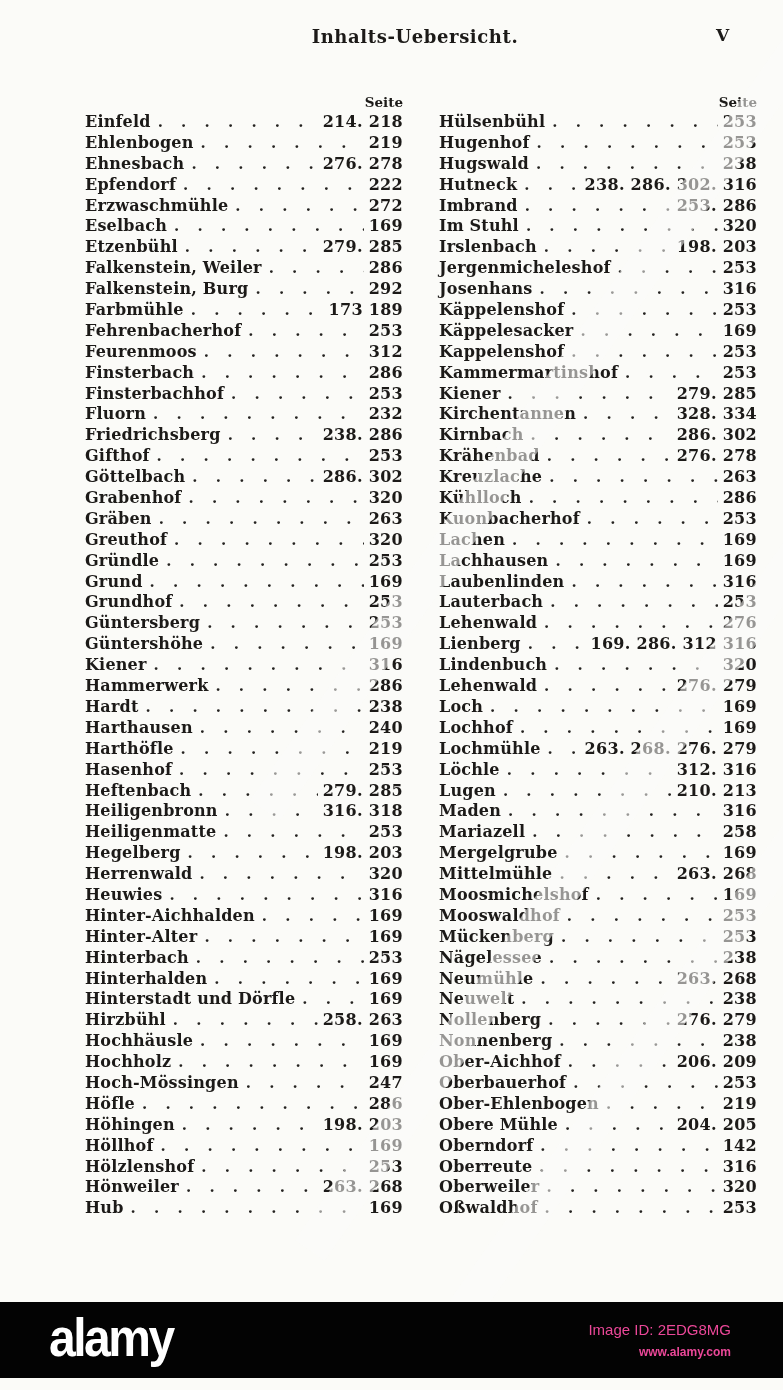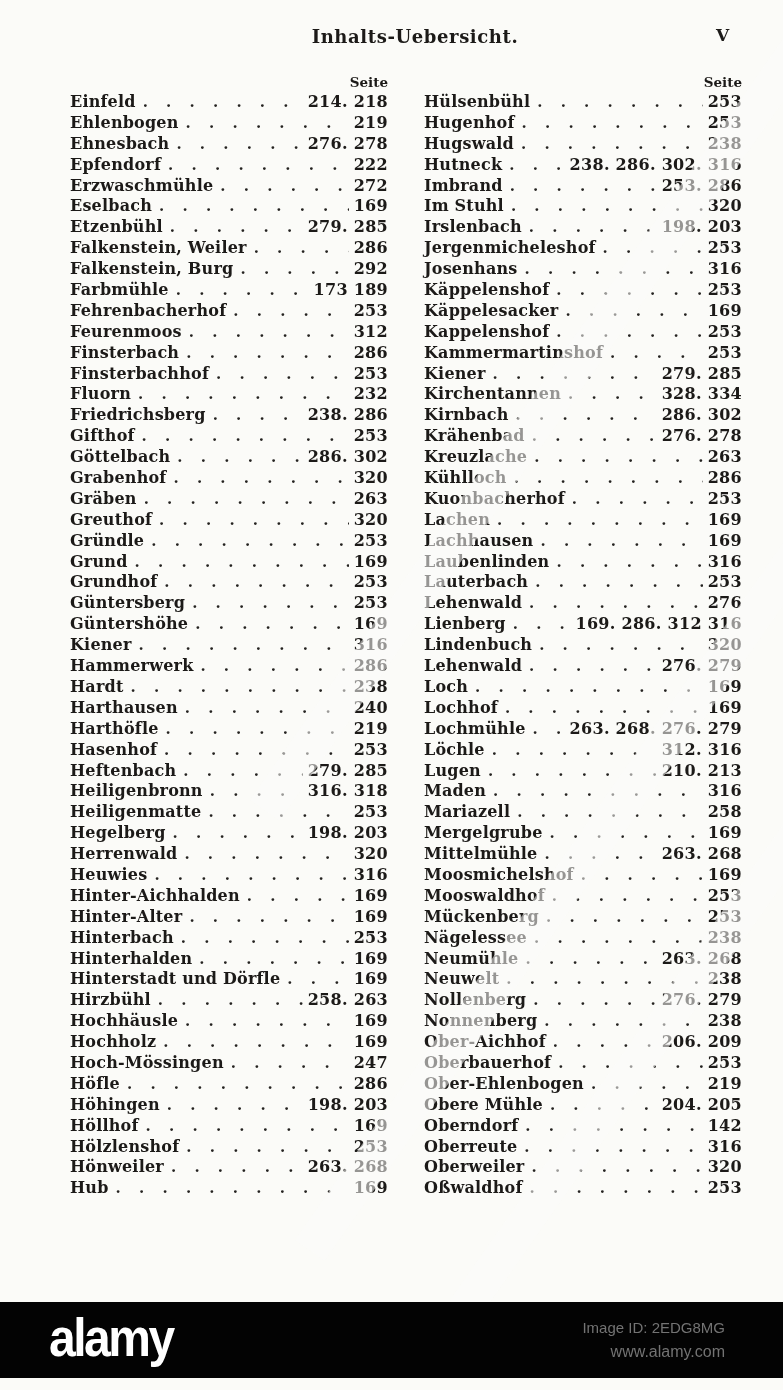--- a/index.html
+++ b/index.html
@@ -7,21 +7,21 @@
     position:relative;width:783px;height:1390px;background:#fbfbf8;overflow:hidden;
     font-family:"DejaVu Serif", serif;color:#1c1a18;
   }
   .title{
     position:absolute;top:26px;left:0;width:830px;text-align:center;
     font-size:18px;font-weight:bold;letter-spacing:0.6px;
   }
   .pageno{
     position:absolute;top:25px;left:716px;font-size:17px;font-weight:bold;
   }
-  .col{position:absolute;top:72px;width:318px;}
+  .col{position:absolute;top:92px;width:318px;margin-left:15px;}
   .col-left{left:70px;}
   .col-right{left:424px;}
   .seite{
     text-align:right;font-weight:bold;font-size:13.5px;height:20px;line-height:20px;
   }
   .row{
     display:flex;align-items:baseline;height:20.9px;font-size:16px;line-height:20.9px;
   }
   .name{white-space:nowrap;font-weight:bold;letter-spacing:0.2px;}
   .leader{
@@ -39,25 +39,25 @@
   }
   .footer{
     position:absolute;left:0;top:1302px;width:783px;height:76px;background:#030303;
   }
   .brand{
     position:absolute;left:49px;top:50%;transform:translateY(-55%) scaleY(1.12);
     font-family:"Liberation Sans",sans-serif;font-weight:bold;font-size:48px;
     letter-spacing:-2.5px;color:#ffffff;
   }
   .meta{
-    position:absolute;right:58px;top:50%;transform:translateY(-50%);
-    text-align:right;color:#737373;font-family:"Liberation Sans",sans-serif;
+    position:absolute;right:52px;top:50%;transform:translateY(-50%);
+    text-align:right;color:#ec4899;font-family:"Liberation Sans",sans-serif;
   }
   .meta-id{font-size:15px;margin-bottom:7px;font-weight:400;}
-  .meta-url{font-size:16px;font-weight:normal;}
+  .meta-url{font-size:12px;font-weight:bold;}
 </style>
 </head>
 <body>
 
 <div class="page">
 
   <div class="title">Inhalts-Uebersicht.</div>
   <div class="pageno">V</div>
 
   <div class="col col-left">

